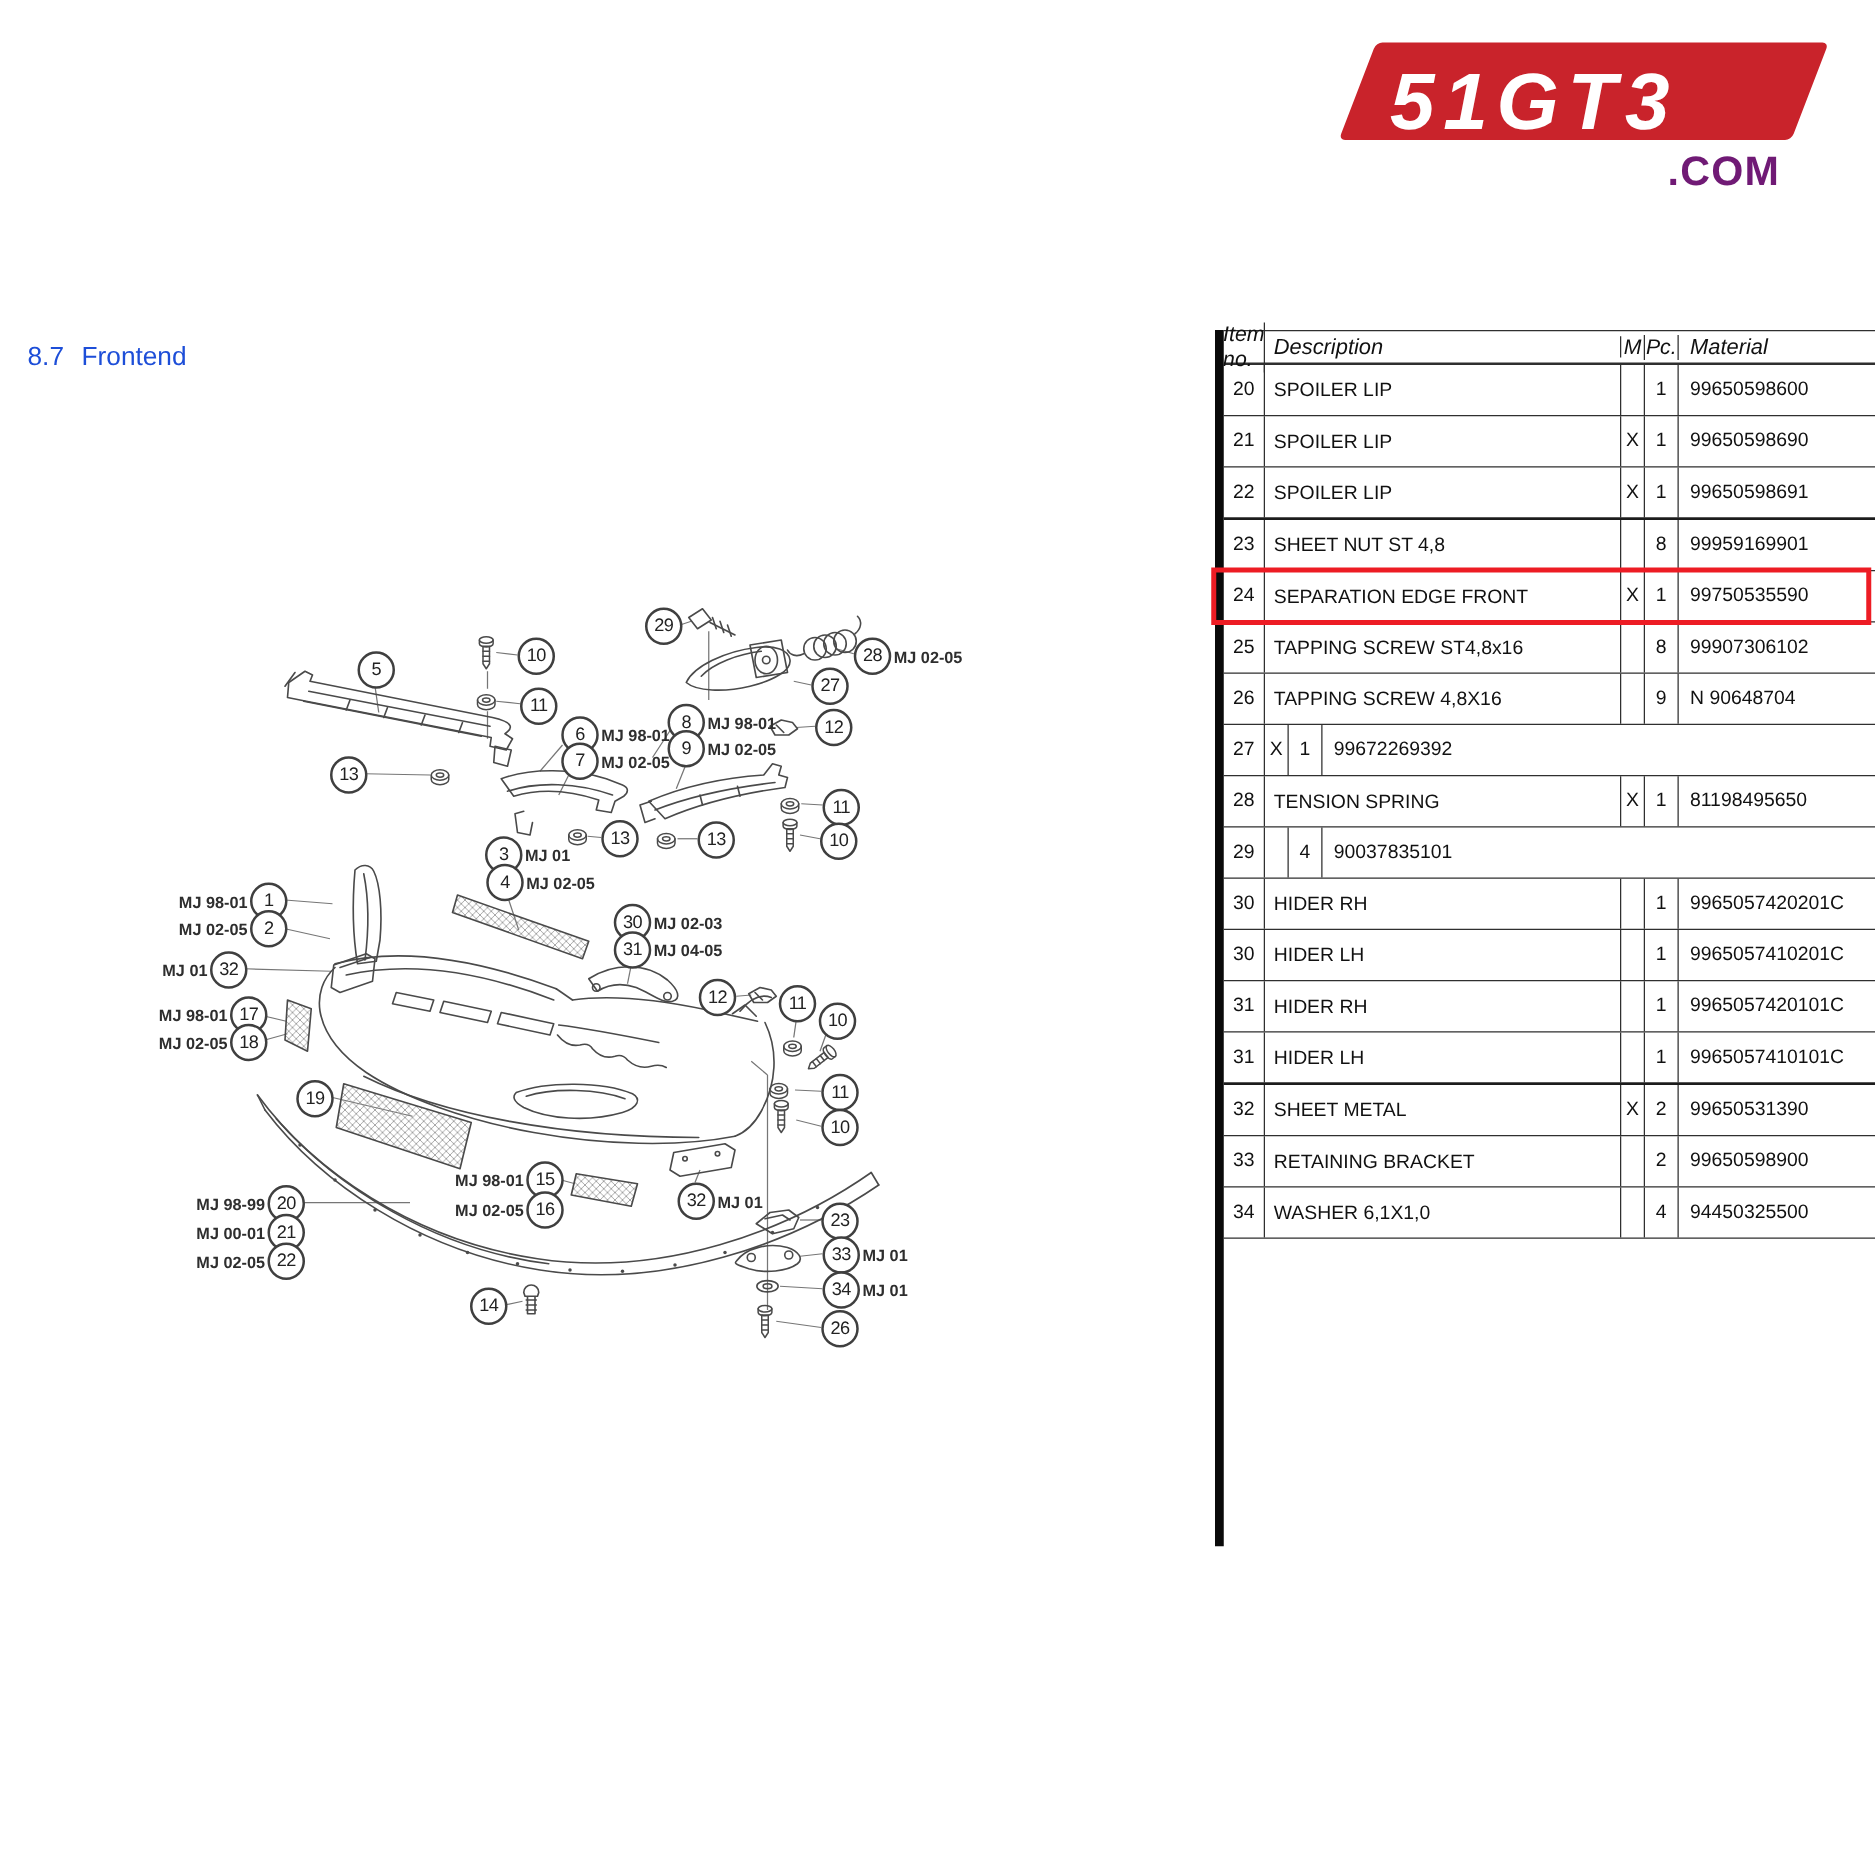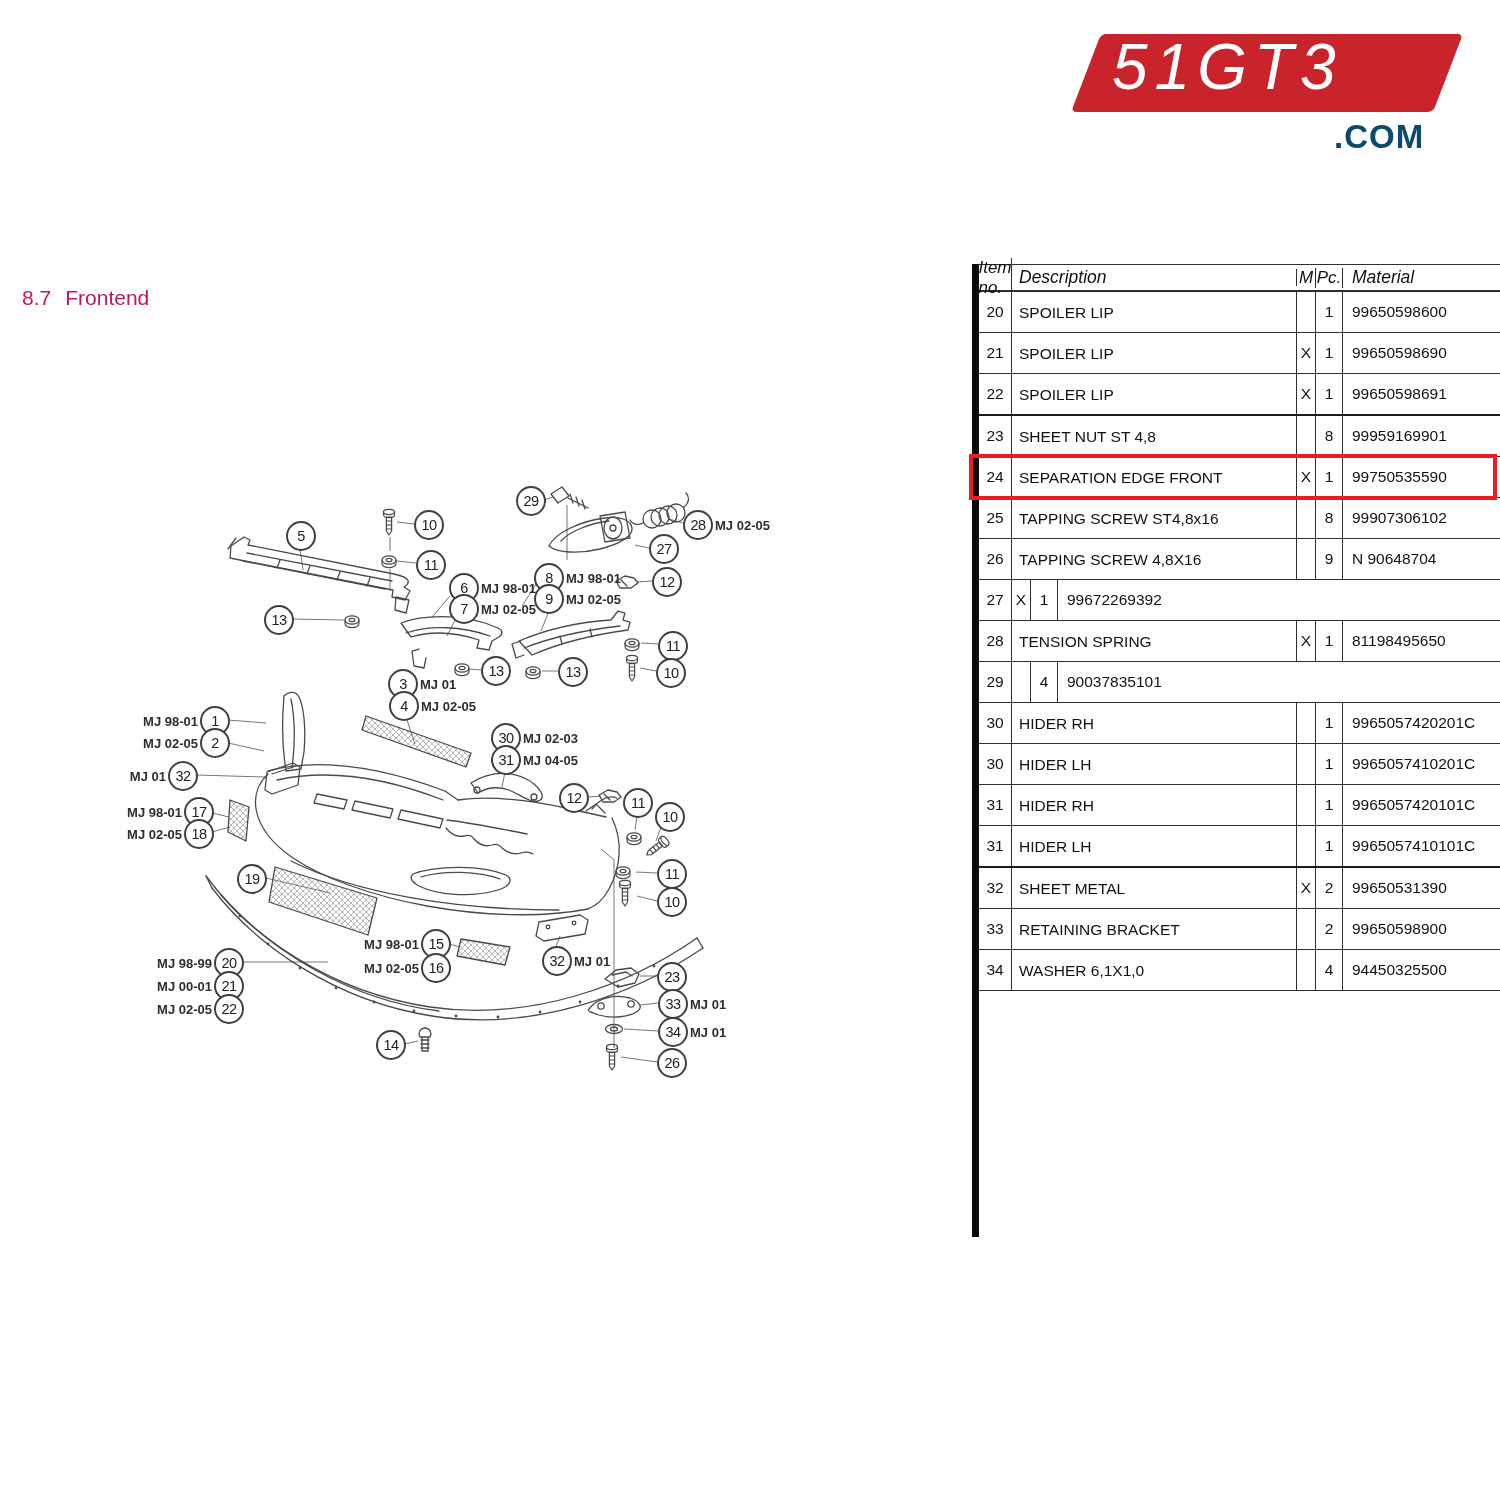--- a/index.html
+++ b/index.html
@@ -1,30 +1,30 @@
 <!DOCTYPE html>
 <html><head>
 <meta charset="utf-8">
 <style>
   html,body{margin:0;padding:0;}
   body{
     width:1500px;height:1500px;position:relative;background:#ffffff;
     font-family:"Liberation Sans", sans-serif;color:#1c1c1c;overflow:hidden;
   }
   
-  .page-title{position:absolute;left:22px;top:286px;font-size:21px;color:#be185d;}
+  .page-title{position:absolute;left:22px;top:274px;font-size:21px;color:#1d4ed8;}
   .page-title .num{margin-right:14px;}
   
   .logo{position:absolute;left:1072px;top:26px;width:400px;height:130px;cursor:pointer;}
   .logo-band{position:absolute;left:14px;top:8px;width:362px;height:78px;
     background:var(--logo-red,#c9232b);transform:skewX(-21deg);border-radius:5px;}
-  .logo-text{position:absolute;left:40px;top:4px;font-style:italic;font-weight:normal;
+  .logo-text{position:absolute;left:40px;top:18px;font-style:italic;font-weight:bold;
     font-size:64px;letter-spacing:7px;color:#ffffff;line-height:74px;}
   .logo-com{position:absolute;left:262px;top:92px;font-size:33px;font-weight:bold;
-    color:#0c4a6e;letter-spacing:1px;}
+    color:#701a75;letter-spacing:1px;}
   
   .diagram-svg{position:absolute;left:0;top:0;}
   .callout{position:absolute;width:26px;height:26px;margin:-14px 0 0 -14px;
     border:2px solid #3f3f3f;border-radius:50%;background:#fff;
     display:flex;align-items:center;justify-content:center;
     font-size:14.5px;color:#222;letter-spacing:-0.5px;z-index:3;}
   .callout .clabel{position:absolute;font-size:13px;font-weight:bold;color:#2e2e2e;
     white-space:nowrap;letter-spacing:0;}
   .callout .clabel.left{right:30px;}
   .callout .clabel.right{left:30px;}

